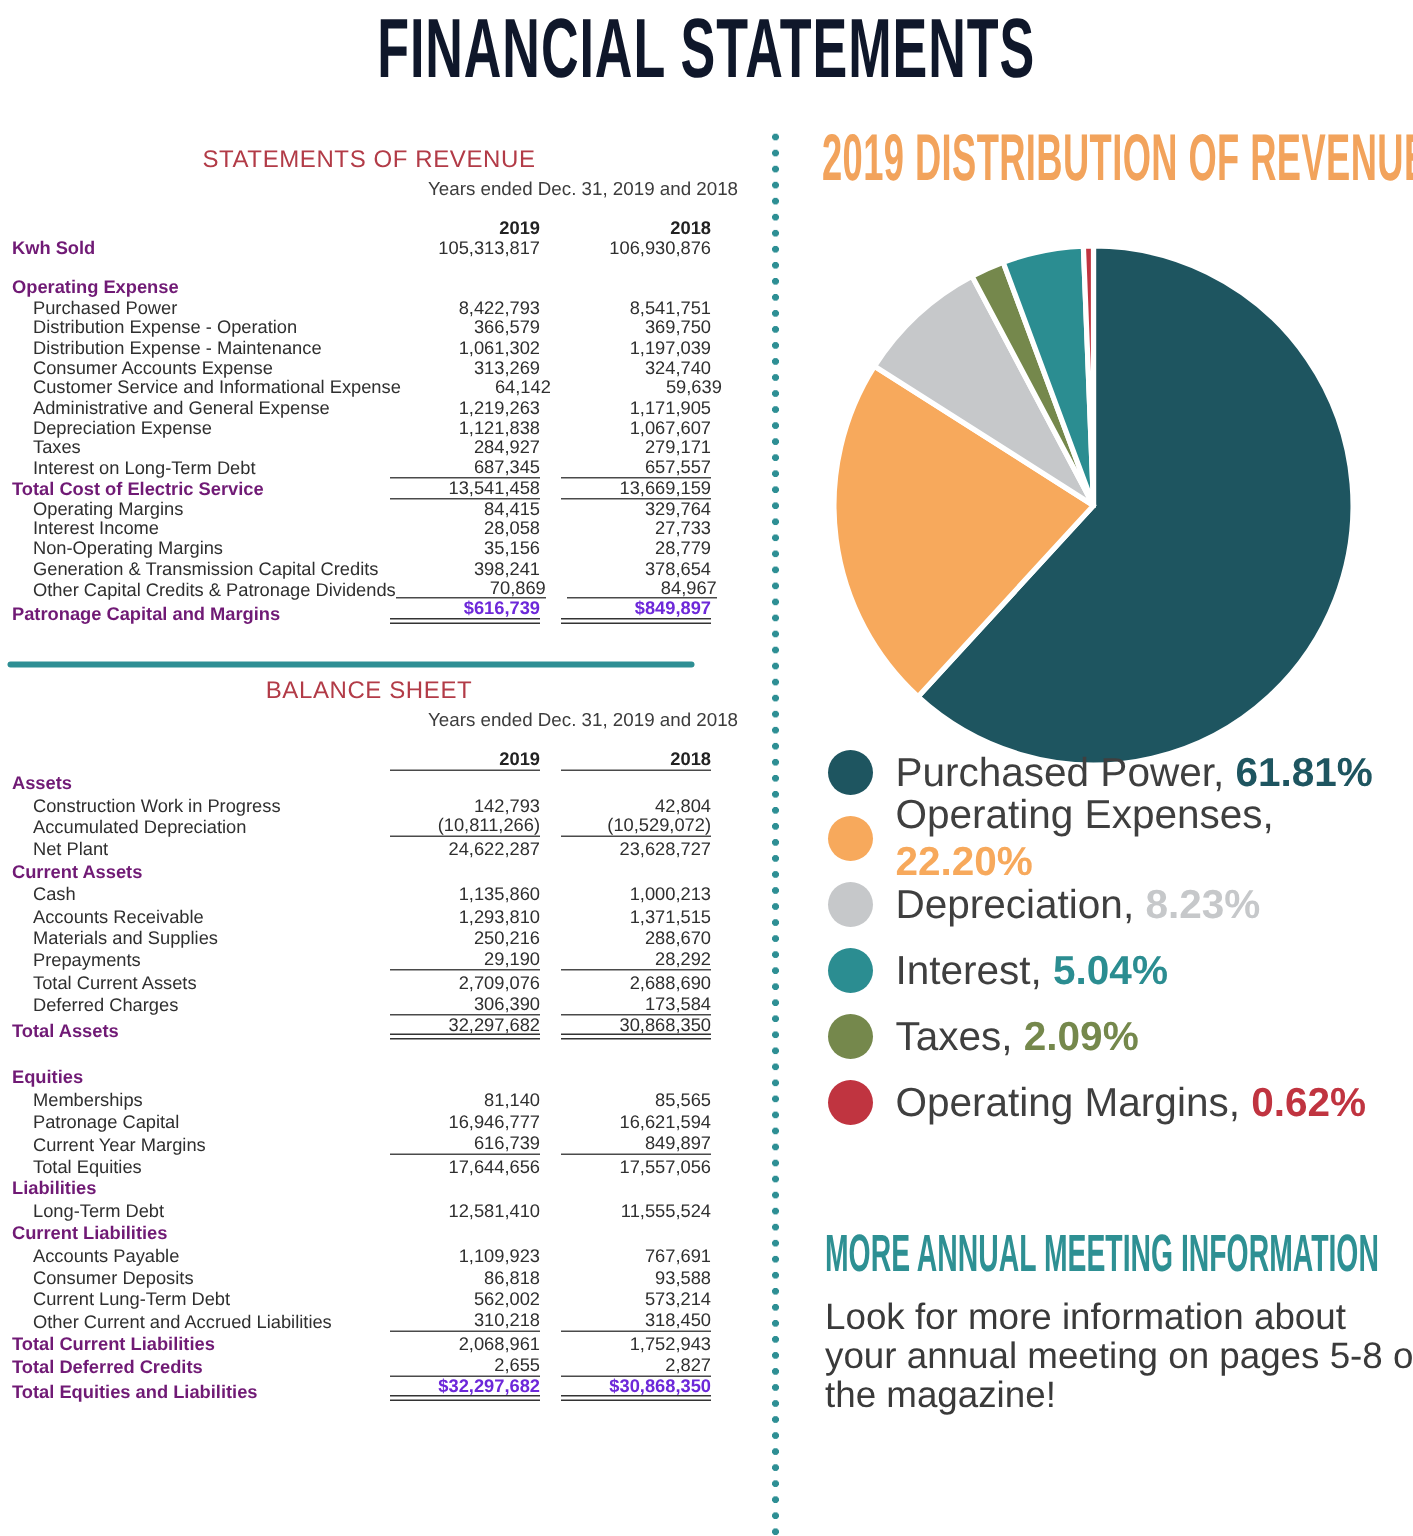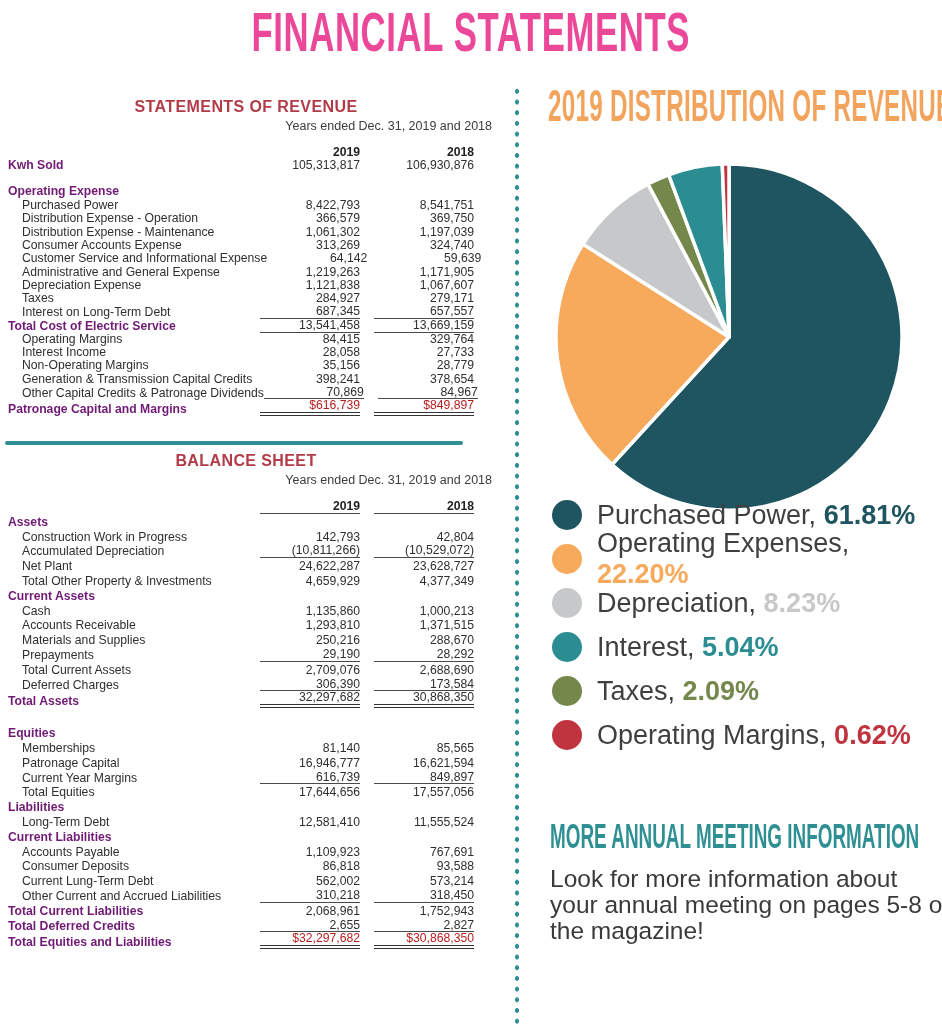--- a/index.html
+++ b/index.html
@@ -6,53 +6,53 @@
   .page {
     position:relative; width:942px; height:1024px; background:#ffffff;
     font-family:"Liberation Sans", sans-serif; overflow:hidden; color:#333;
   }
   .cond { display:inline-block; white-space:nowrap; transform-origin:center top; }
   .cond-left { transform-origin:left top; }
 
   
   #main-title {
     position:absolute; top:4px; left:0; width:100%; text-align:center;
-    color:#ec4899; font-weight:bold; font-size:56px; letter-spacing:1px; line-height:1.0;
+    color:#0f172a; font-weight:bold; font-size:56px; letter-spacing:1px; line-height:1.0;
   }
   #main-title .cond { transform:scaleX(0.62); }
 
   #dist-title {
     position:absolute; left:548px; top:84px; color:#F2A35C;
     font-weight:bold; font-size:44px; letter-spacing:0.5px; line-height:1.0;
   }
   #dist-title .cond { transform:scaleX(0.55); }
 
   
   .fin-block { position:absolute; left:0; width:492px; }
   #revenue-section { top:98px; }
   #balance-section { top:452px; }
-  .tbl-title { text-align:center; color:#B23B47; font-weight:bold; font-size:16px; letter-spacing:0.4px; }
+  .tbl-title { text-align:center; color:#B23B47; font-weight:normal; font-size:16px; letter-spacing:0.4px; }
   .tbl-sub   { text-align:right; color:#3C3C3C; font-size:12.5px; margin-top:3px; }
 
   .fin-table { margin:12px 0 0 8px; width:466px; }
   #revenue-table { --rh:13.4px; }
   #balance-table { --rh:14.8px; }
 
   .frow {
     display:grid; grid-template-columns:1fr 100px 14px 100px;
     height:var(--rh); align-items:end; font-size:12.2px; line-height:1.05;
   }
   .frow .lab { white-space:nowrap; color:#2F2F2F; }
   .frow .val { text-align:right; white-space:nowrap; color:#2F2F2F; }
   .frow.red .lab { color:#701a75; font-weight:bold; }
   .frow.indent .lab { padding-left:14px; }
   .frow.header .val { font-weight:bold; color:#222; }
   .frow.ul .val  { border-bottom:1.5px solid #4A4A4A; }
   .frow.dul .val { border-bottom:4px double #333; }
-  .frow.boldvals .val { font-weight:normal; color:#b91c1c; }
+  .frow.boldvals .val { font-weight:bold; color:#6d28d9; }
   .frow.spacer { height:13px; }
   .frow.spacer.tall { height:19px; }
 
   #divider-bar {
     position:absolute; left:5px; top:441px; width:458px; height:4px;
     background:#2E8F94; border-radius:2px;
   }
   #dotted-divider {
     position:absolute; left:514px; top:86px; width:6px; height:938px;
     background-image:radial-gradient(circle, #2E8F94 2.1px, rgba(0,0,0,0) 2.5px);
@@ -235,26 +235,20 @@
           <div class="lab">Accumulated Depreciation</div>
           <div class="val">(10,811,266)</div>
           <div class="gap"></div>
           <div class="val">(10,529,072)</div>
         </div>
         <div class="frow indent">
           <div class="lab">Net Plant</div>
           <div class="val">24,622,287</div>
           <div class="gap"></div>
           <div class="val">23,628,727</div>
-        </div>
-        <div class="frow indent">
-          <div class="lab">Total Other Property &amp; Investments</div>
-          <div class="val">4,659,929</div>
-          <div class="gap"></div>
-          <div class="val">4,377,349</div>
         </div>
         <div class="frow red">
           <div class="lab">Current Assets</div>
           <div class="val"></div>
           <div class="gap"></div>
           <div class="val"></div>
         </div>
         <div class="frow indent">
           <div class="lab">Cash</div>
           <div class="val">1,135,860</div>

